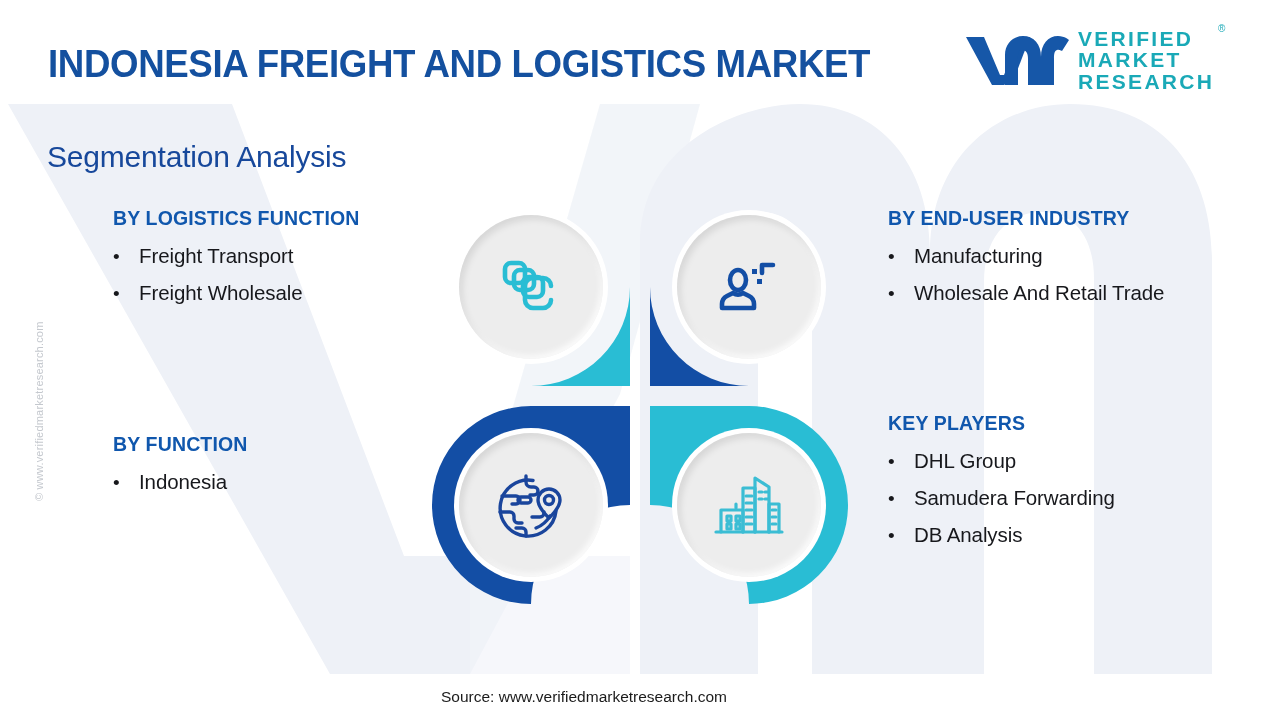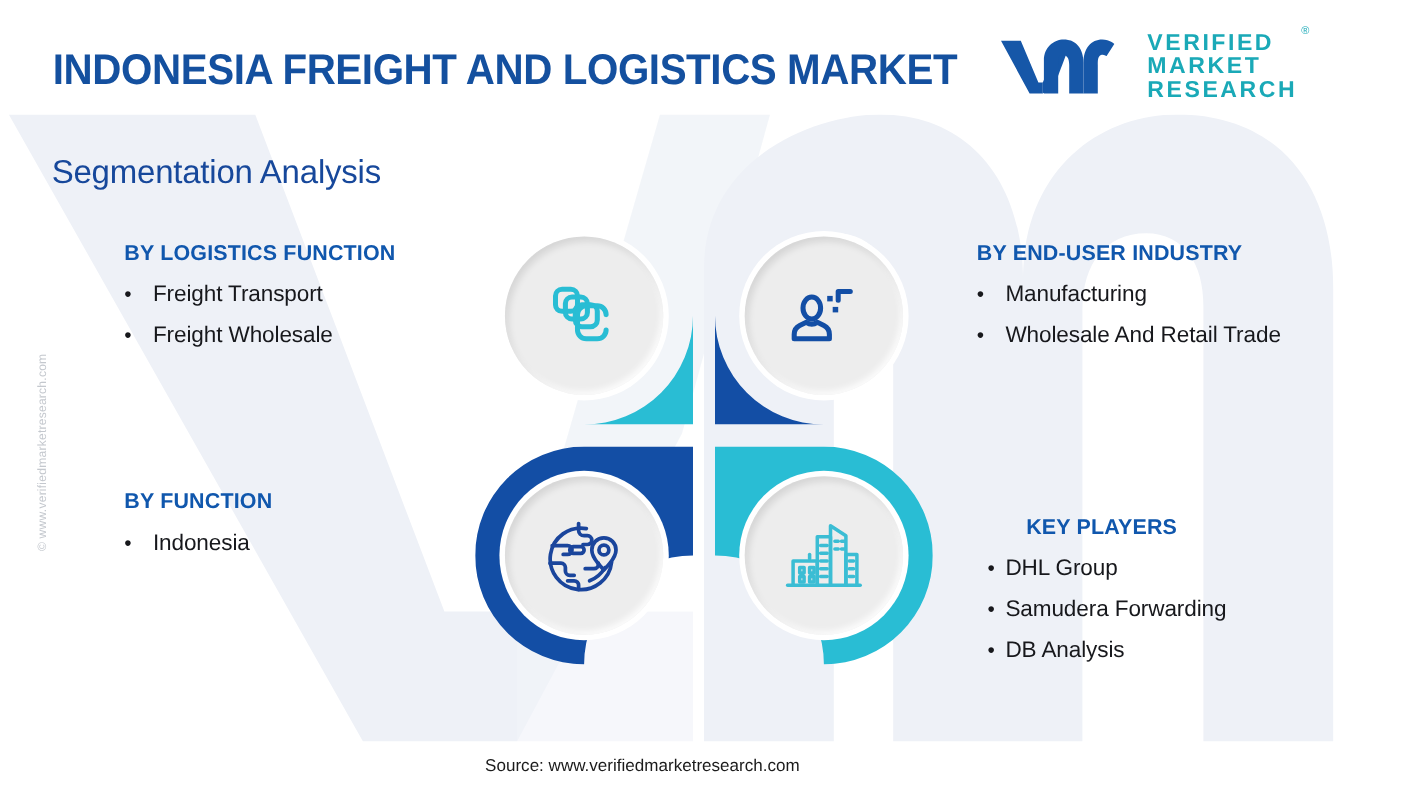--- a/index.html
+++ b/index.html
@@ -40,24 +40,24 @@
     letter-spacing: -0.4px;
     color: #14509f;
     white-space: nowrap;
     transform: scaleX(0.94);
     transform-origin: left center;
   }
 
   
   .logo {
     position: absolute;
-    left: 906px; top: 28px;
+    left: 962px; top: 28px;
     display: flex;
     align-items: center;
-    gap: 27px;
+    gap: 6px;
   }
   .logo-mark { display:block; }
   .logo-words {
     position: relative;
     line-height: 1.02;
   }
   .logo-line {
     font-size: 21px;
     font-weight: bold;
     letter-spacing: 2.3px;
@@ -84,21 +84,20 @@
 
   
   .block { position: absolute; z-index: 5; }
   .block-title {
     font-size: 19.5px;
     font-weight: bold;
     color: #1057ad;
     letter-spacing: 0.15px;
     white-space: nowrap;
     margin-bottom: 14px;
-    margin-top: 12px;
   }
   .bullets { list-style: none; }
   .bullets li {
     display: flex;
     align-items: baseline;
     font-size: 20.5px;
     color: #17181c;
     white-space: nowrap;
     margin-bottom: 13px;
     letter-spacing: -0.1px;
@@ -107,21 +106,21 @@
     flex: none;
     width: 26px;
     font-size: 19px;
     color: #17181c;
     line-height: 1;
   }
 
   .block-logistics { left: 113px; top: 207px; }
   .block-geography { left: 113px; top: 433px; }
   .block-enduser   { left: 888px; top: 207px; }
-  .block-players   { left: 888px; top: 456px; text-align: center; }
+  .block-players   { left: 888px; top: 412px; }
 
   
   .pinwheel {
     position: absolute;
     left: 432px; top: 188px;
     width: 416px; height: 416px;
     z-index: 4;
   }
   .badge {
     position: absolute;

